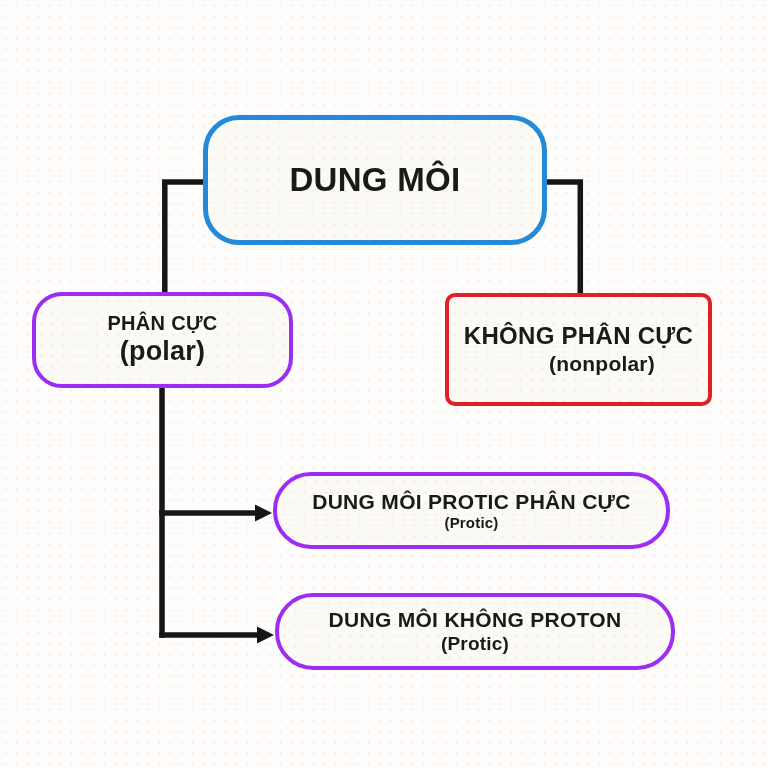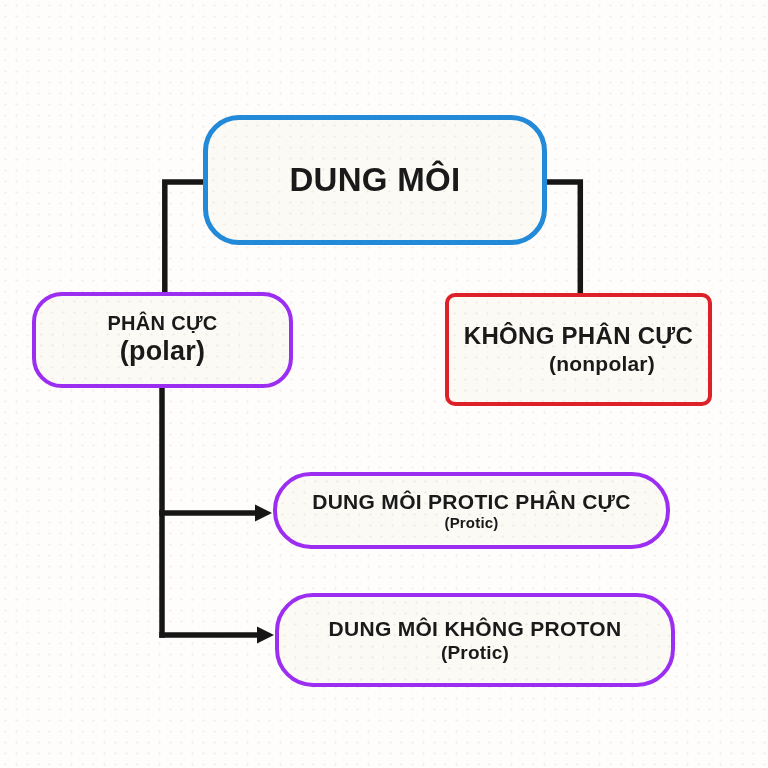--- a/index.html
+++ b/index.html
@@ -51,21 +51,21 @@
   .node-nonpolar .sublabel { font-size: 21px; margin-left: 47px; }
 
   .node-protic {
     left: 273px; top: 472px; width: 397px; height: 77px;
     border: 4px solid; border-radius: 38px;
   }
   .node-protic .label { font-size: 21px; }
   .node-protic .sublabel { font-size: 15px; }
 
   .node-aprotic {
-    left: 275px; top: 593px; width: 400px; height: 94px;
+    left: 275px; top: 593px; width: 400px; height: 77px;
     border: 4px solid; border-radius: 38px;
   }
   .node-aprotic .label { font-size: 21px; }
   .node-aprotic .sublabel { font-size: 19px; }
 
   svg.connectors {
     position: absolute; left: 0; top: 0;
     width: 768px; height: 768px;
     pointer-events: none;
   }

